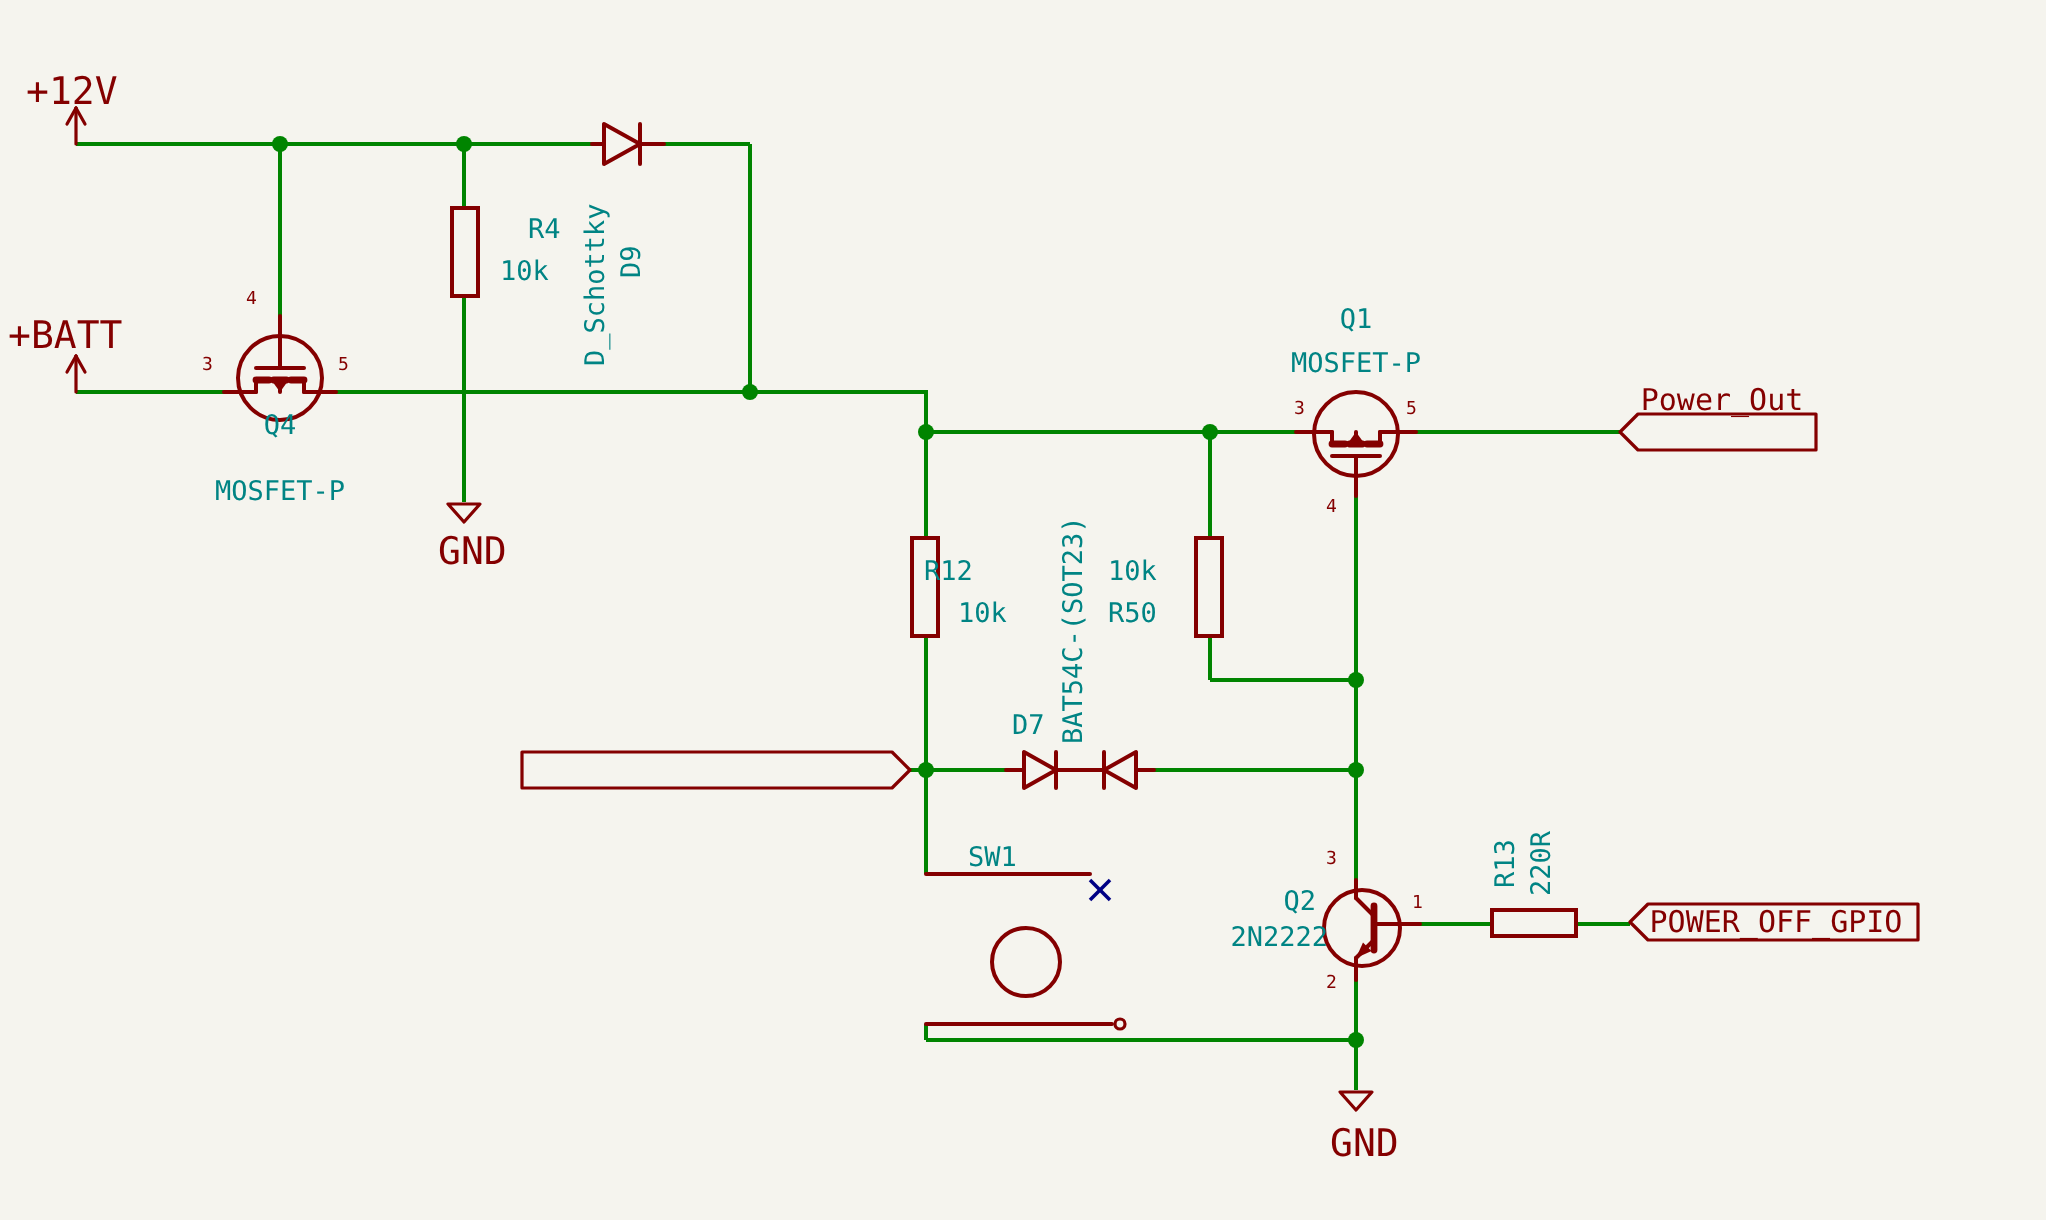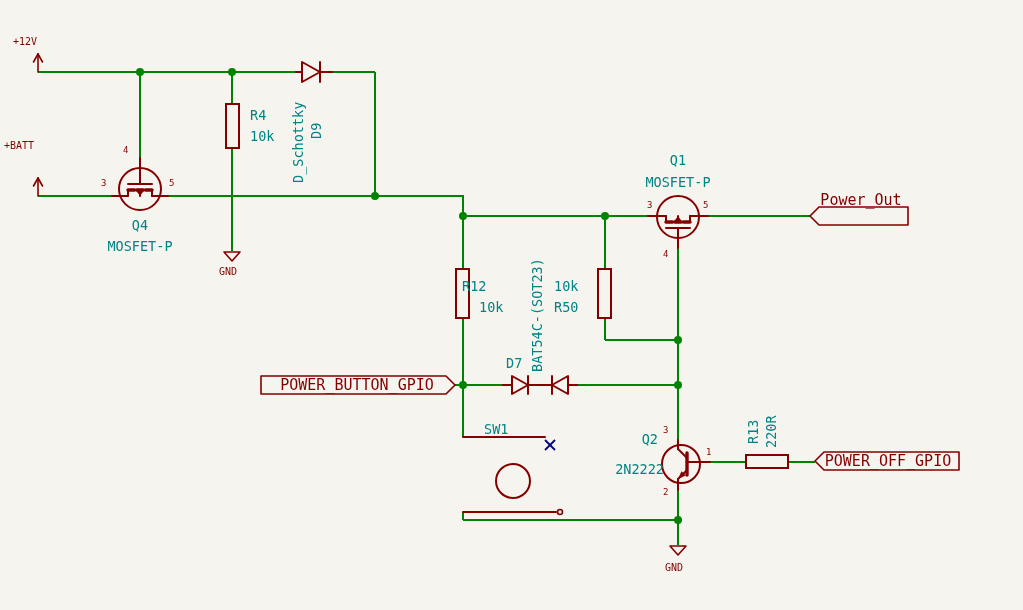--- a/index.html
+++ b/index.html
@@ -15,21 +15,21 @@
   .junction{position:absolute;width:8px;height:8px;border-radius:50%;background:var(--wire,#008400)}
   .sym{position:absolute;overflow:visible}
   .s{stroke:var(--symbol,#840000);fill:none;stroke-width:2;stroke-linejoin:round;stroke-linecap:round}
   .thin{stroke-width:1.6}
   .thick{stroke-width:3.4}
   .sf{fill:var(--symbol,#840000);stroke:none}
   .nc{stroke:var(--ncblue,#000084);stroke-width:1.8}
   .res{position:absolute;border:2.4px solid var(--symbol,#840000);background:transparent}
   .txt{position:absolute;white-space:pre;line-height:1.15}
   .tv{font-size:13.5px;color:var(--tval,#008484)}
-  .ts{font-size:10px;color:var(--symbol,#840000)}
+  .ts{font-size:19px;color:var(--symbol,#840000)}
   .tp{font-size:9px;color:var(--symbol,#840000)}
   .tl{font-size:15px;color:var(--symbol,#840000)}
   .ctr{text-align:center}
   .rgt{text-align:right}
   .rot{transform:rotate(-90deg);transform-origin:0 0}
 </style>
 </head>
 <body>
 
 <div class="canvas">
@@ -165,52 +165,51 @@
     <polygon class="s thin" points="2,11 11,2 100,2 100,20 11,20"></polygon>
   </svg>
   <svg class="sym" style="left:259px;top:374px" width="198" height="22">
     <polygon class="s thin" points="2,2 187,2 196,11 187,20 2,20"></polygon>
   </svg>
   <svg class="sym" style="left:813px;top:450px" width="148" height="22">
     <polygon class="s thin" points="2,11 11,2 146,2 146,20 11,20"></polygon>
   </svg>
 
   <div class="txt ts" style="left:13px;top:36px">+12V</div>
-  <div class="txt ts" style="left:4px;top:140px">+BATT</div>
+  <div class="txt ts" style="left:4px;top:158px">+BATT</div>
   <div class="txt ts" style="left:219px;top:266px">GND</div>
   <div class="txt ts" style="left:665px;top:562px">GND</div>
 
   <div class="txt tl ctr" style="left:819px;top:192px;width:84px">Power_Out</div>
-  <div class="txt tl ctr" style="left:263px;top:377px;width:188px">POWER_BUTTON_GPIO</div>
   <div class="txt tl ctr" style="left:824px;top:453px;width:128px">POWER_OFF_GPIO</div>
 
-  <div class="txt tv ctr" style="left:82px;top:218px;width:116px">Q4</div>
+  <div class="txt tv ctr" style="left:82px;top:206px;width:116px">Q4</div>
   <div class="txt tv ctr" style="left:82px;top:239px;width:116px">MOSFET-P</div>
 
-  <div class="txt tv" style="left:250px;top:108px">R4</div>
+  <div class="txt tv" style="left:264px;top:108px">R4</div>
   <div class="txt tv" style="left:250px;top:129px">10k</div>
 
   <div class="txt tv rot" style="left:291px;top:183px">D_Schottky</div>
   <div class="txt tv rot" style="left:309px;top:139px">D9</div>
 
   <div class="txt tv ctr" style="left:620px;top:153px;width:116px">Q1</div>
   <div class="txt tv ctr" style="left:620px;top:175px;width:116px">MOSFET-P</div>
 
   <div class="txt tv" style="left:462px;top:279px">R12</div>
   <div class="txt tv" style="left:479px;top:300px">10k</div>
 
   <div class="txt tv" style="left:554px;top:279px">10k</div>
   <div class="txt tv" style="left:554px;top:300px">R50</div>
 
   <div class="txt tv" style="left:506px;top:356px">D7</div>
   <div class="txt tv rot" style="left:530px;top:372px">BAT54C-(SOT23)</div>
 
   <div class="txt tv" style="left:484px;top:422px">SW1</div>
 
-  <div class="txt tv rgt" style="left:558px;top:432px;width:100px">Q2</div>
+  <div class="txt tv rgt" style="left:558px;top:444px;width:100px">Q2</div>
   <div class="txt tv rgt" style="left:564px;top:462px;width:100px">2N2222</div>
 
   <div class="txt tv rot" style="left:746px;top:444px">R13</div>
   <div class="txt tv rot" style="left:764px;top:448px">220R</div>
 
   <div class="txt tp" style="left:123px;top:145px">4</div>
   <div class="txt tp" style="left:101px;top:178px">3</div>
   <div class="txt tp" style="left:169px;top:178px">5</div>
 
   <div class="txt tp" style="left:647px;top:200px">3</div>

